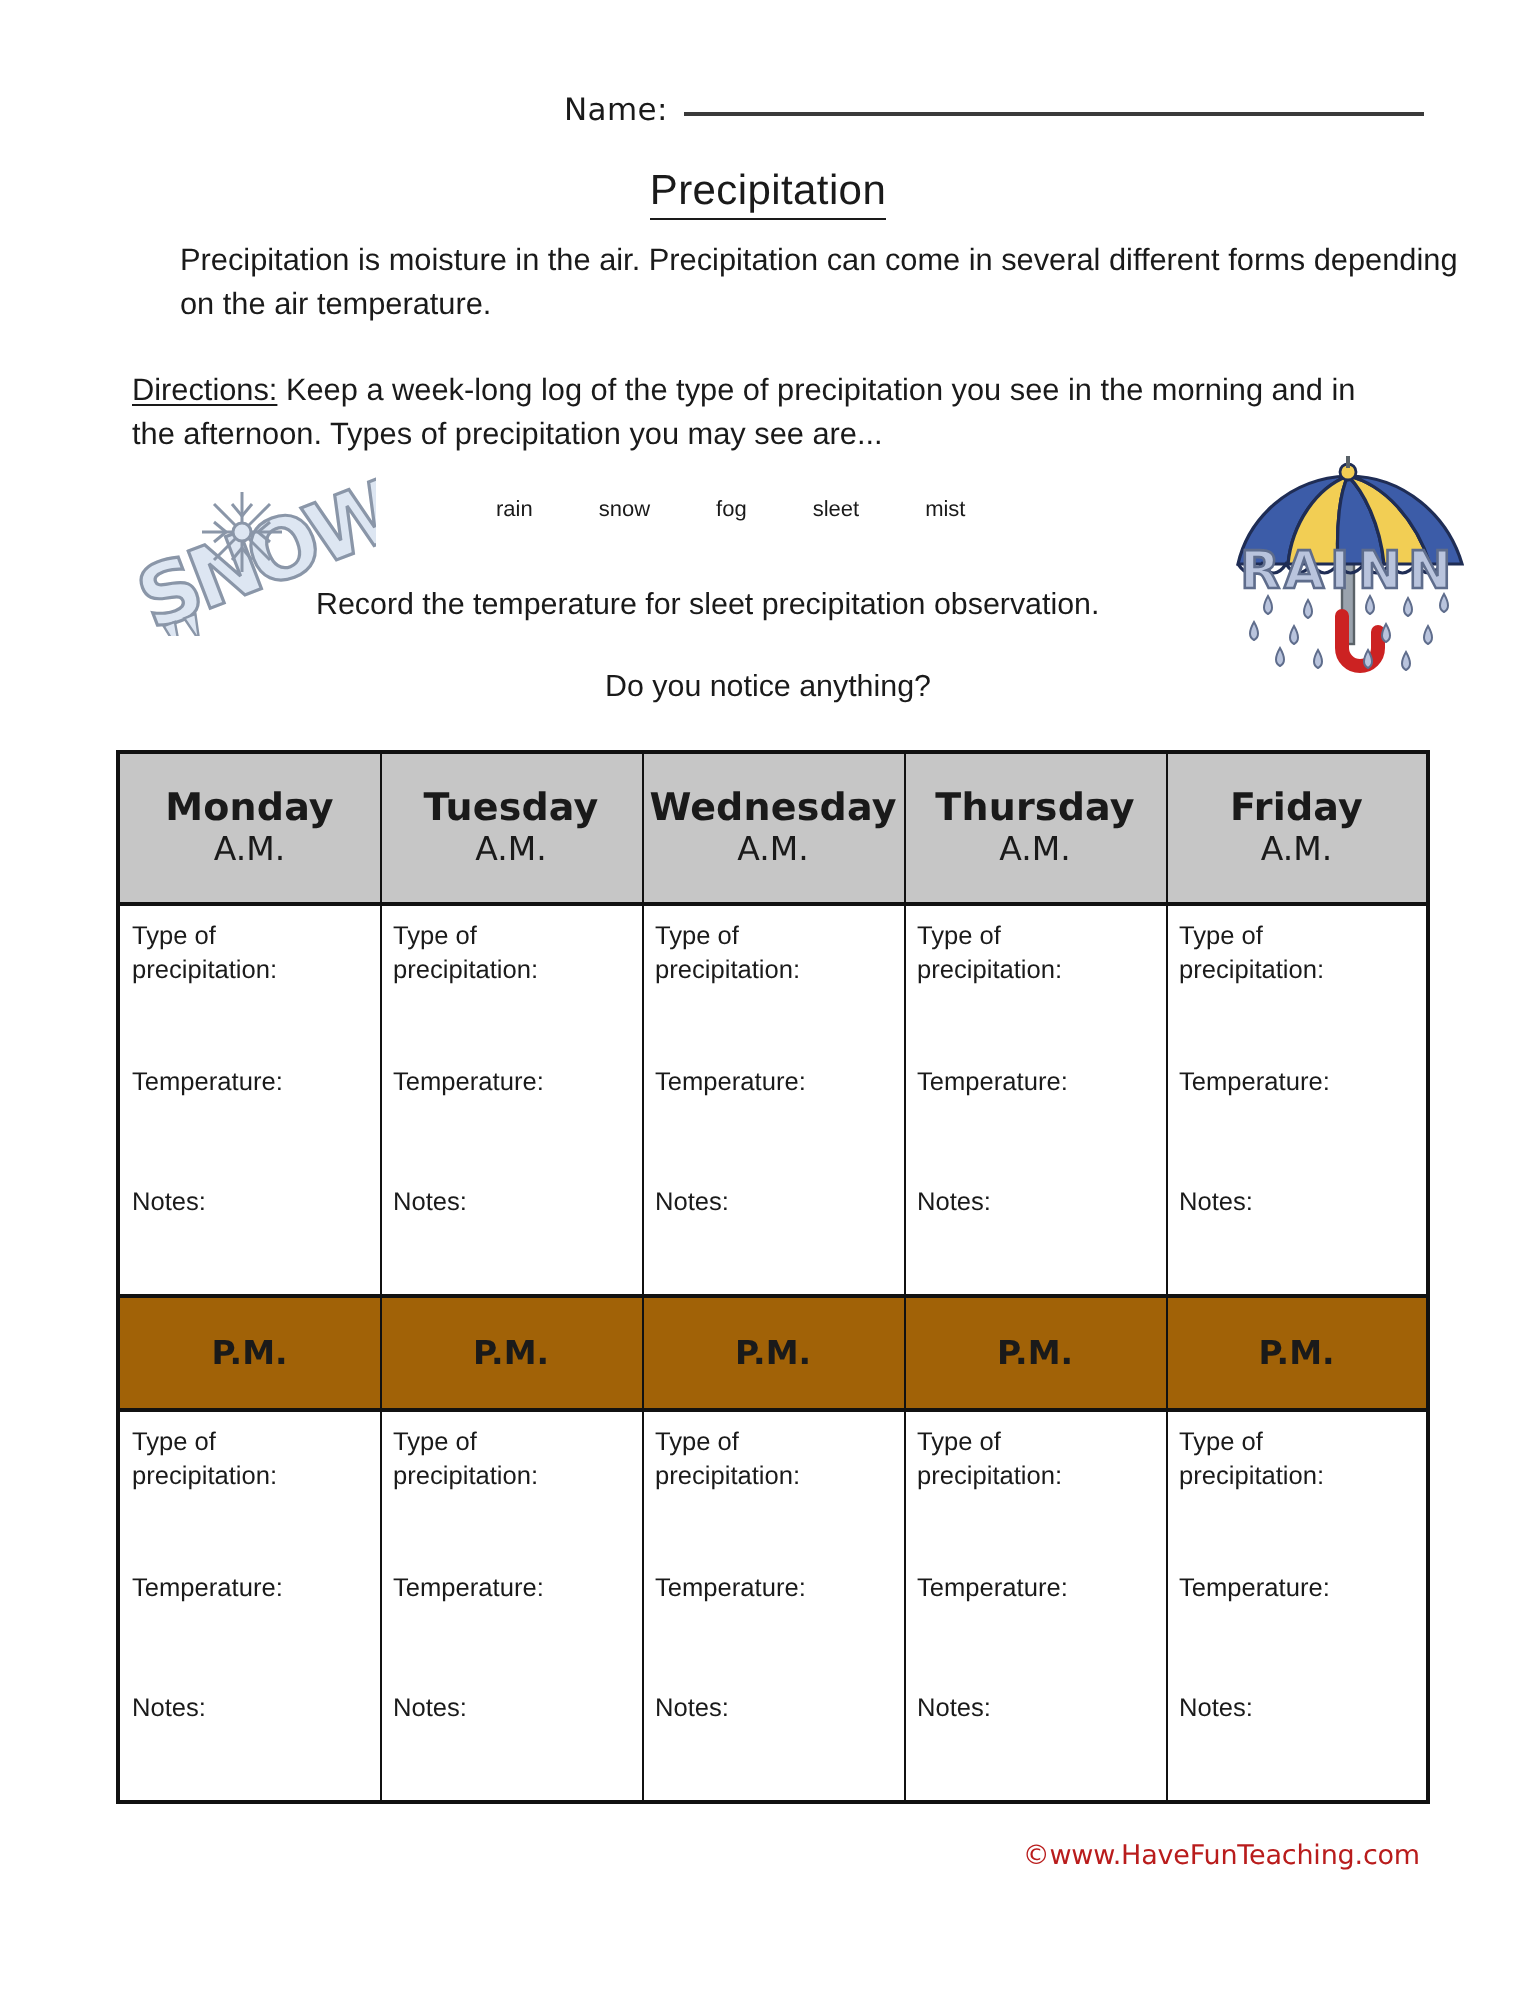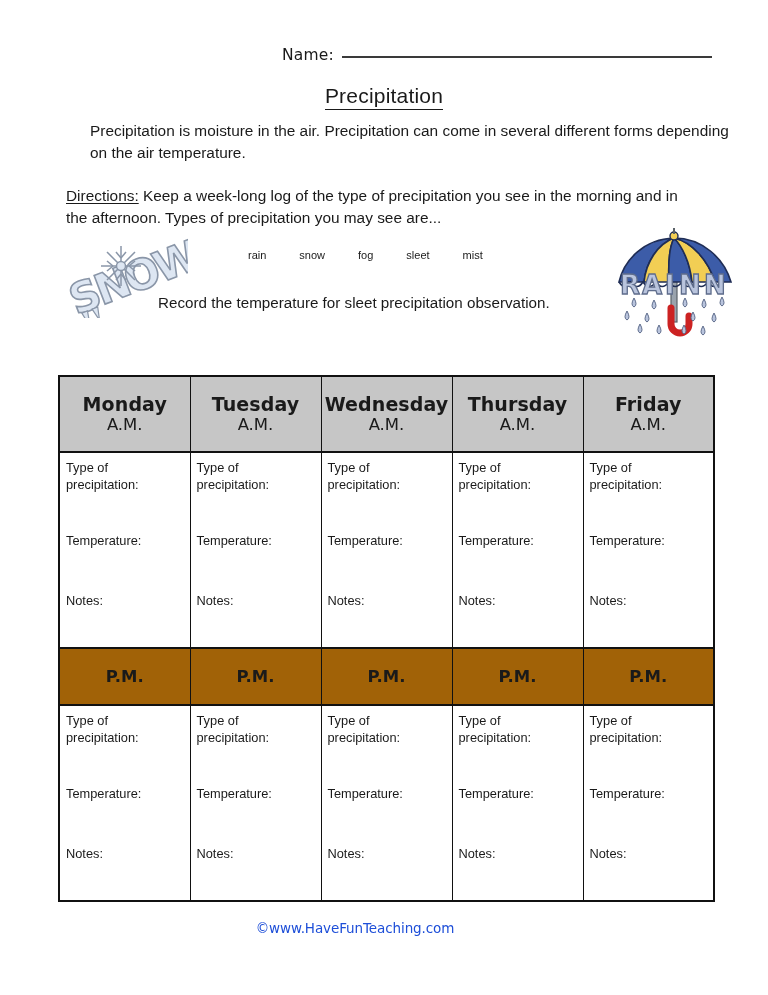--- a/index.html
+++ b/index.html
@@ -189,24 +189,24 @@
   }
   .field.gap-a { margin-bottom: 40px; }
   .field.gap-b { margin-bottom: 43px; }
 
   
   .footer {
     position: absolute;
     left: 0;
     top: 920px;
     width: 710px;
-    text-align: center;
+    text-align: right;
     font-family: "DejaVu Sans", sans-serif;
     font-size: 13.5px;
-    color: #1d4ed8;
+    color: #b91c1c;
     letter-spacing: -0.1px;
   }
 </style>
 </head>
 <body>
 
 <div class="page">
 
   <div class="name-row">
     <span class="name-label">Name:</span>
@@ -307,20 +307,21 @@
 
   <div class="types-row">
     <span>rain</span>
     <span>snow</span>
     <span>fog</span>
     <span>sleet</span>
     <span>mist</span>
   </div>
 
   <div class="record-line">Record the temperature for sleet precipitation observation.</div>
+  <div class="notice-line">Do you notice anything?</div>
 
   <table class="log-table">
     <tbody>
 
       <tr>
         <td class="hdr">
           <div class="hdr-day">Monday</div>
           <div class="hdr-part">A.M.</div>
         </td>
         <td class="hdr">

